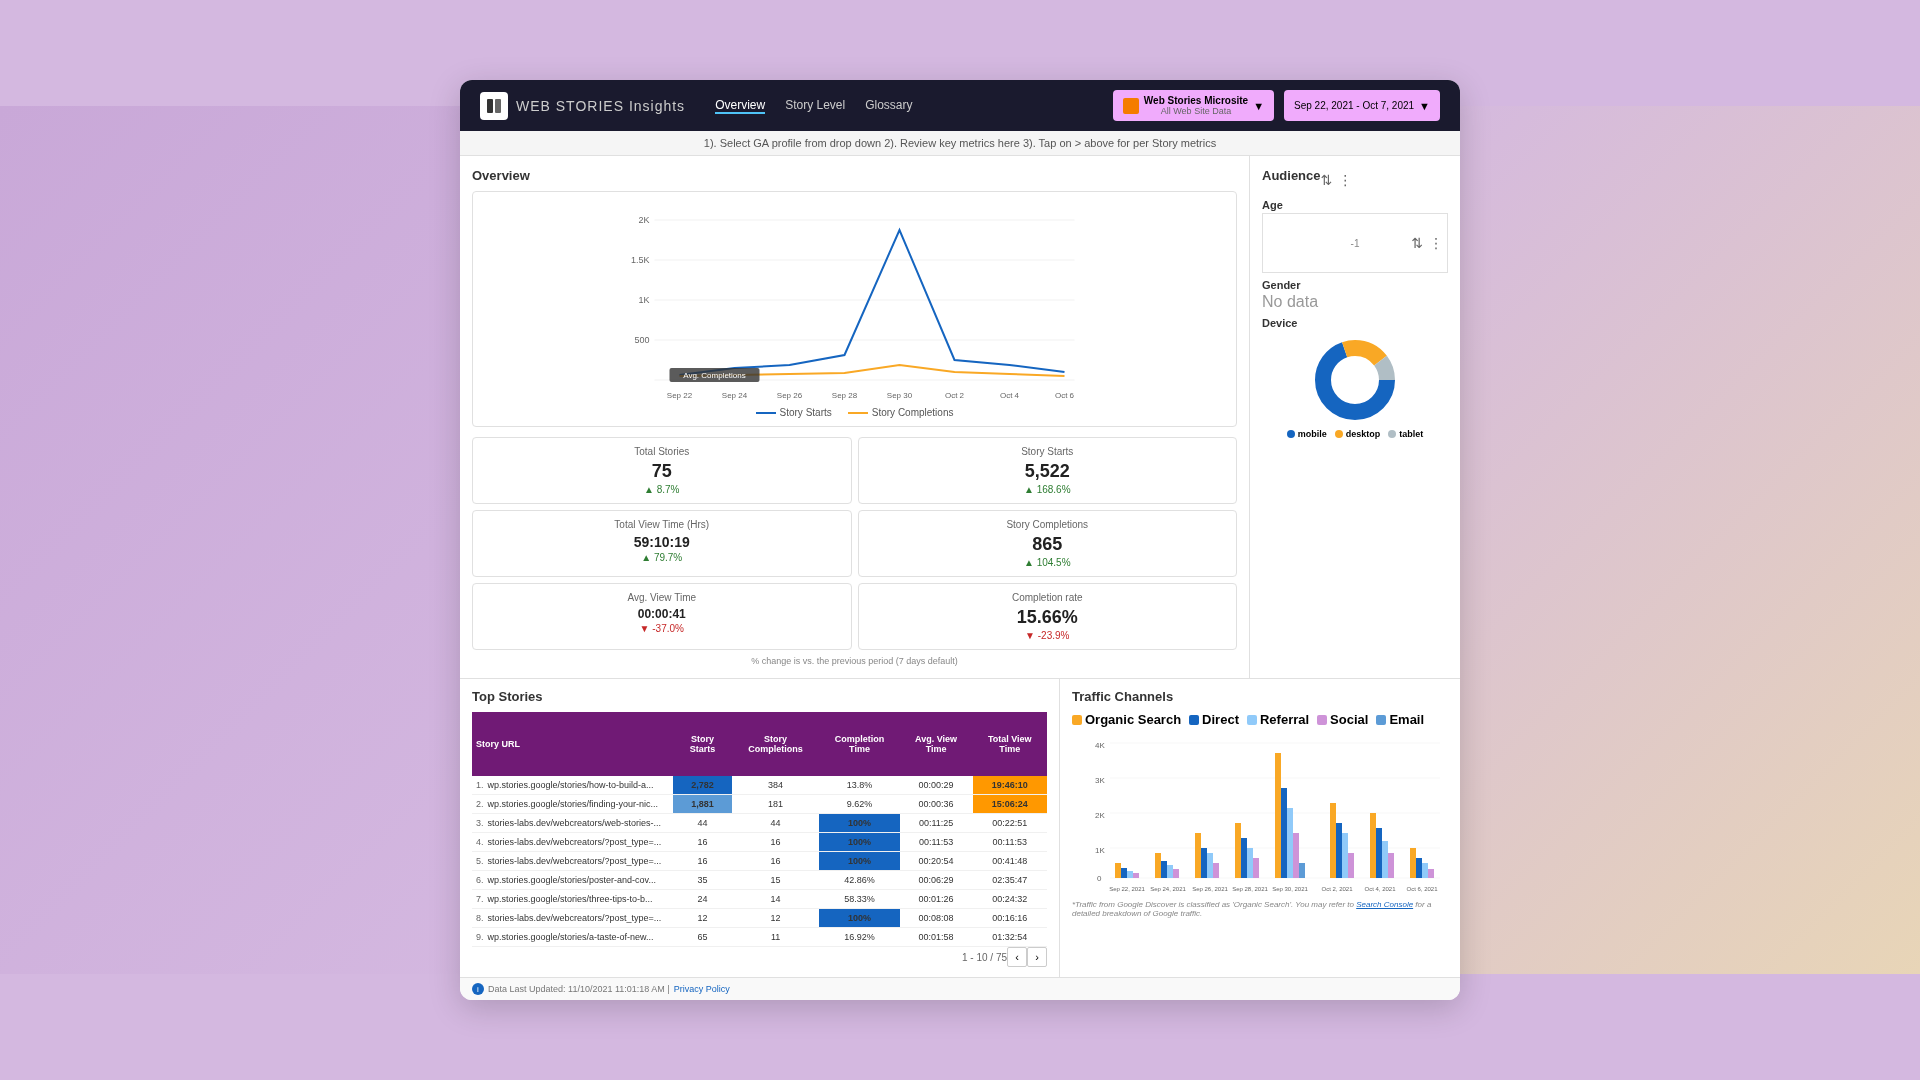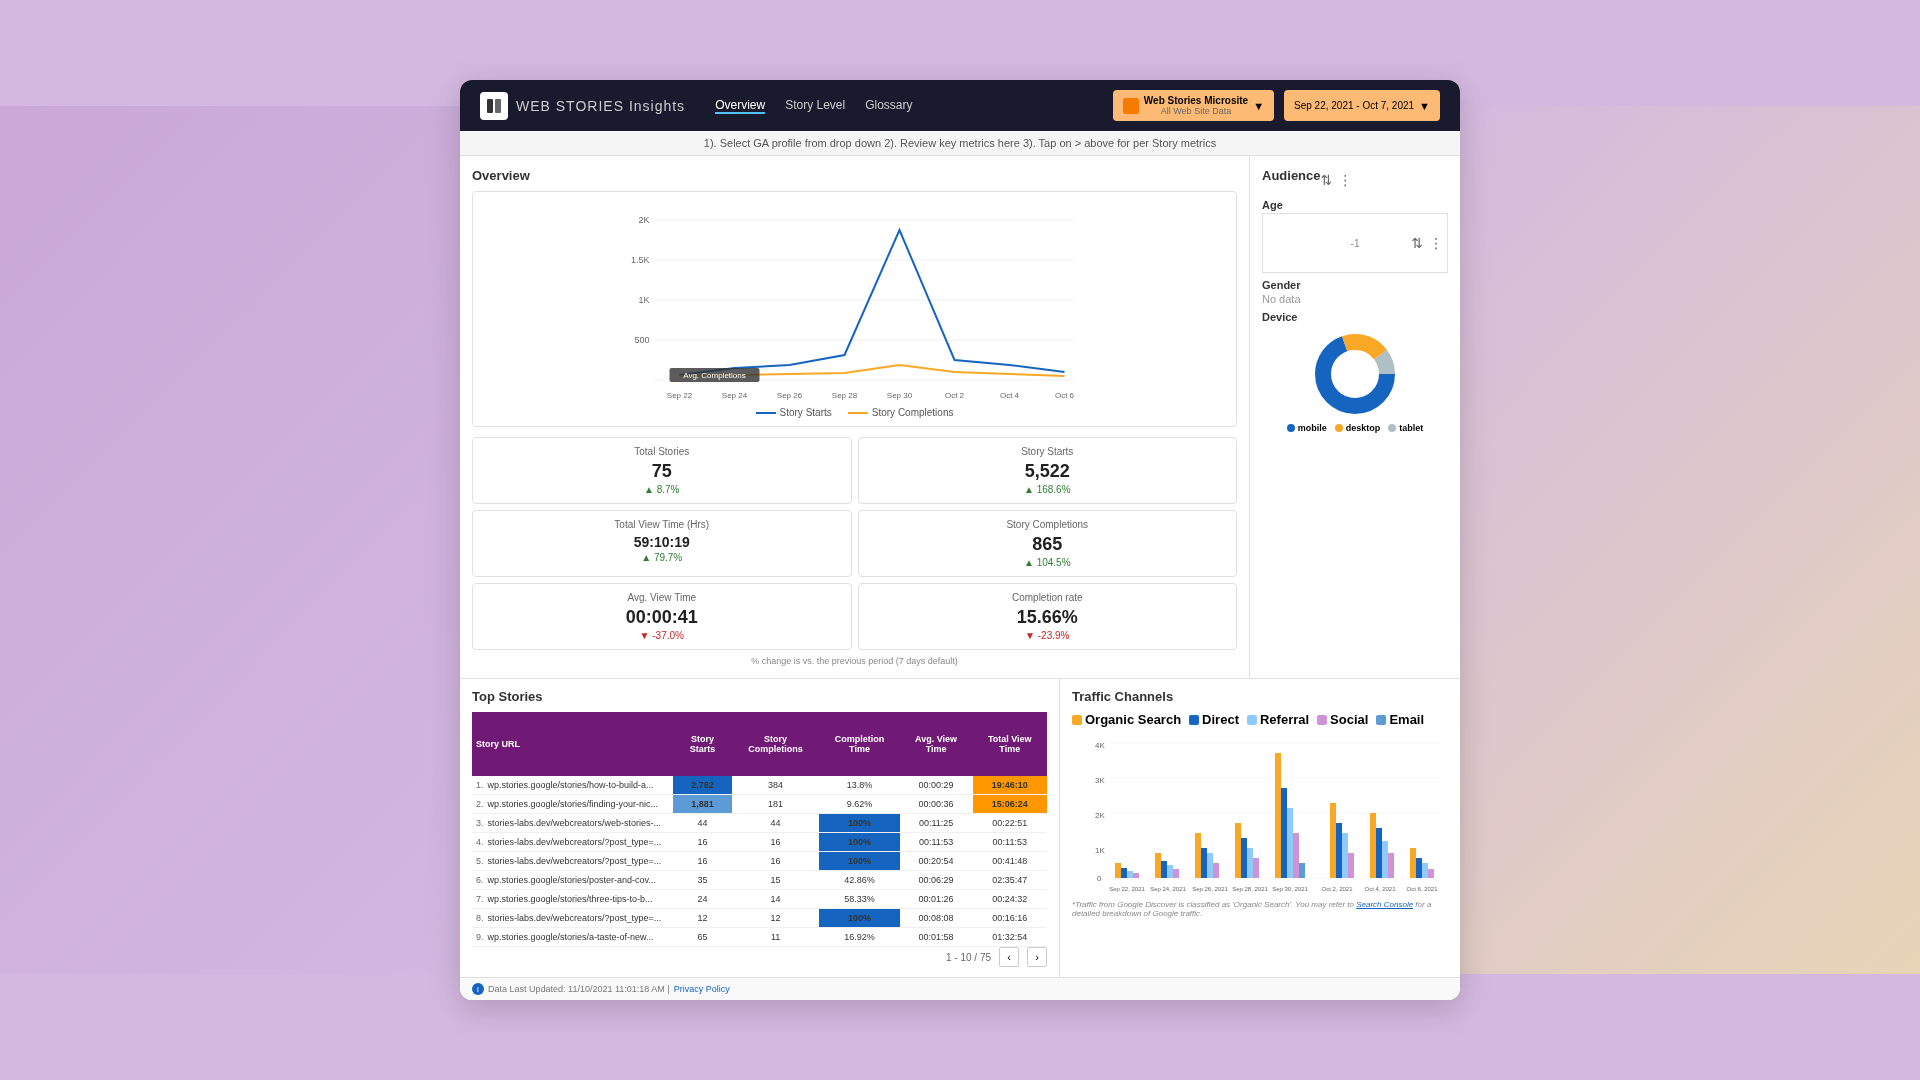--- a/index.html
+++ b/index.html
@@ -74,21 +74,21 @@
     }
     .nav-link.active {
       color: white;
       border-bottom: 2px solid #4fc3f7;
     }
     .header-controls {
       display: flex;
       gap: 10px;
     }
     .dropdown-btn {
-      background: #fdba74;
+      background: #f0abfc;
       border: none;
       border-radius: 4px;
       padding: 5px 10px;
       font-size: 11px;
       cursor: pointer;
       display: flex;
       align-items: center;
       gap: 5px;
     }
     .dropdown-btn .dd-icon {
@@ -292,21 +292,20 @@
       background: #5c9bd6;
       color: white;
       font-weight: 600;
       text-align: center;
     }
     .td-center { text-align: center; }
     .table-pagination {
       display: flex;
       align-items: center;
       justify-content: flex-end;
-      gap: 8px;
       font-size: 10px;
       color: #666;
     }
     .page-btn {
       background: none;
       border: 1px solid #ccc;
       width: 20px;
       height: 20px;
       cursor: pointer;
       border-radius: 2px;
@@ -477,21 +476,21 @@
             <div class="stat-value" style="font-size:14px;">59:10:19</div>
             <div class="stat-change pos">▲ <span>79.7%</span></div>
           </div>
           <div class="stat-card">
             <div class="stat-label">Story Completions</div>
             <div class="stat-value">865</div>
             <div class="stat-change pos">▲ <span>104.5%</span></div>
           </div>
           <div class="stat-card">
             <div class="stat-label">Avg. View Time</div>
-            <div class="stat-value" style="font-size:18px;">00:00:41</div>
+            <div class="stat-value" style="font-size:12px;">00:00:41</div>
             <div class="stat-change neg">▼ <span>-37.0%</span></div>
           </div>
           <div class="stat-card">
             <div class="stat-label">Completion rate</div>
             <div class="stat-value">15.66%</div>
             <div class="stat-change neg">▼ <span>-23.9%</span></div>
           </div>
         </div>
         <div style="font-size:9px; color:#888; text-align:center; margin-top:-4px;">% change is vs. the previous period (7 days default)</div>
       </div>
@@ -508,21 +507,21 @@
         <div class="audience-sub">Age</div>
         <div style="border: 1px solid #e0e0e0; height: 60px; display:flex; align-items:center; justify-content:flex-end; padding:4px; position:relative;">
           <div style="display:flex; align-items:center; gap:6px;">
             <button class="ctrl-btn">⇅</button>
             <button class="ctrl-btn">⋮</button>
           </div>
           <div style="position:absolute; left:50%; top:50%; transform:translate(-50%,-50%); font-size:10px; color:#888;">-1</div>
         </div>
 
         <div class="audience-sub">Gender</div>
-        <div style="font-size:11px; color:#999; margin: 2px 0 6px 0;">No data</div>
+        <div style="font-size:16px; color:#999; margin: 2px 0 6px 0;">No data</div>
 
         <div class="audience-sub">Device</div>
         <div class="donut-container">
           <svg width="90" height="90" viewBox="0 0 90 90">
 
             <circle cx="45" cy="45" r="32" fill="none" stroke="#1565c0" stroke-width="16" stroke-dasharray="140 61" stroke-dashoffset="0"></circle>
             <circle cx="45" cy="45" r="32" fill="none" stroke="#f9a825" stroke-width="16" stroke-dasharray="40 161" stroke-dashoffset="-140"></circle>
             <circle cx="45" cy="45" r="32" fill="none" stroke="#b0bec5" stroke-width="16" stroke-dasharray="21 180" stroke-dashoffset="-180"></circle>
             <circle cx="45" cy="45" r="23" fill="white"></circle>
           </svg>

